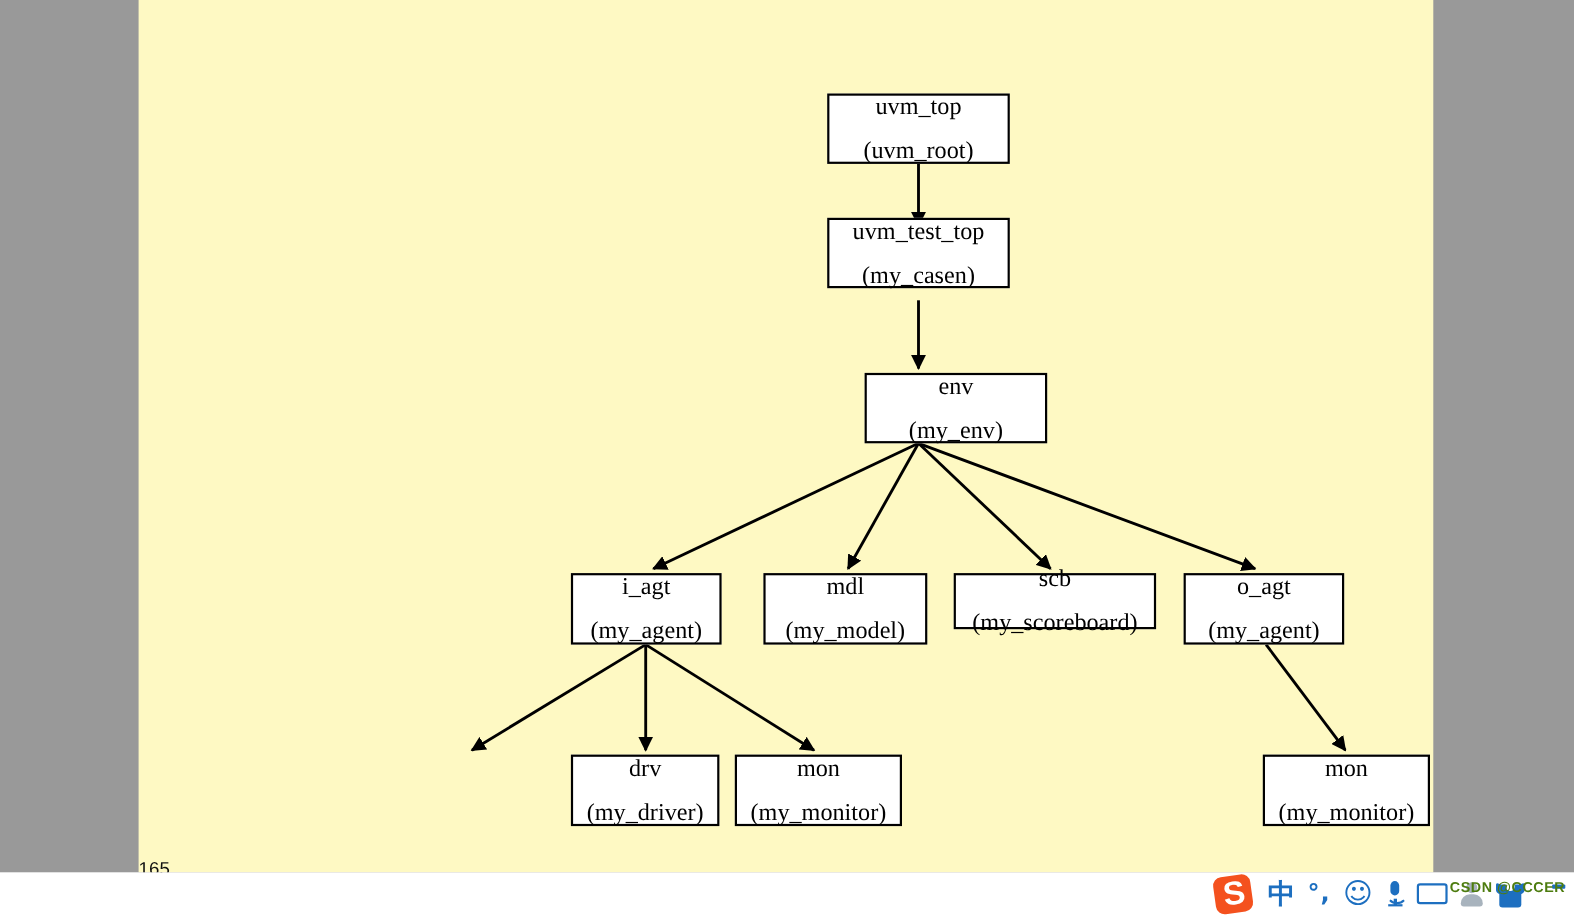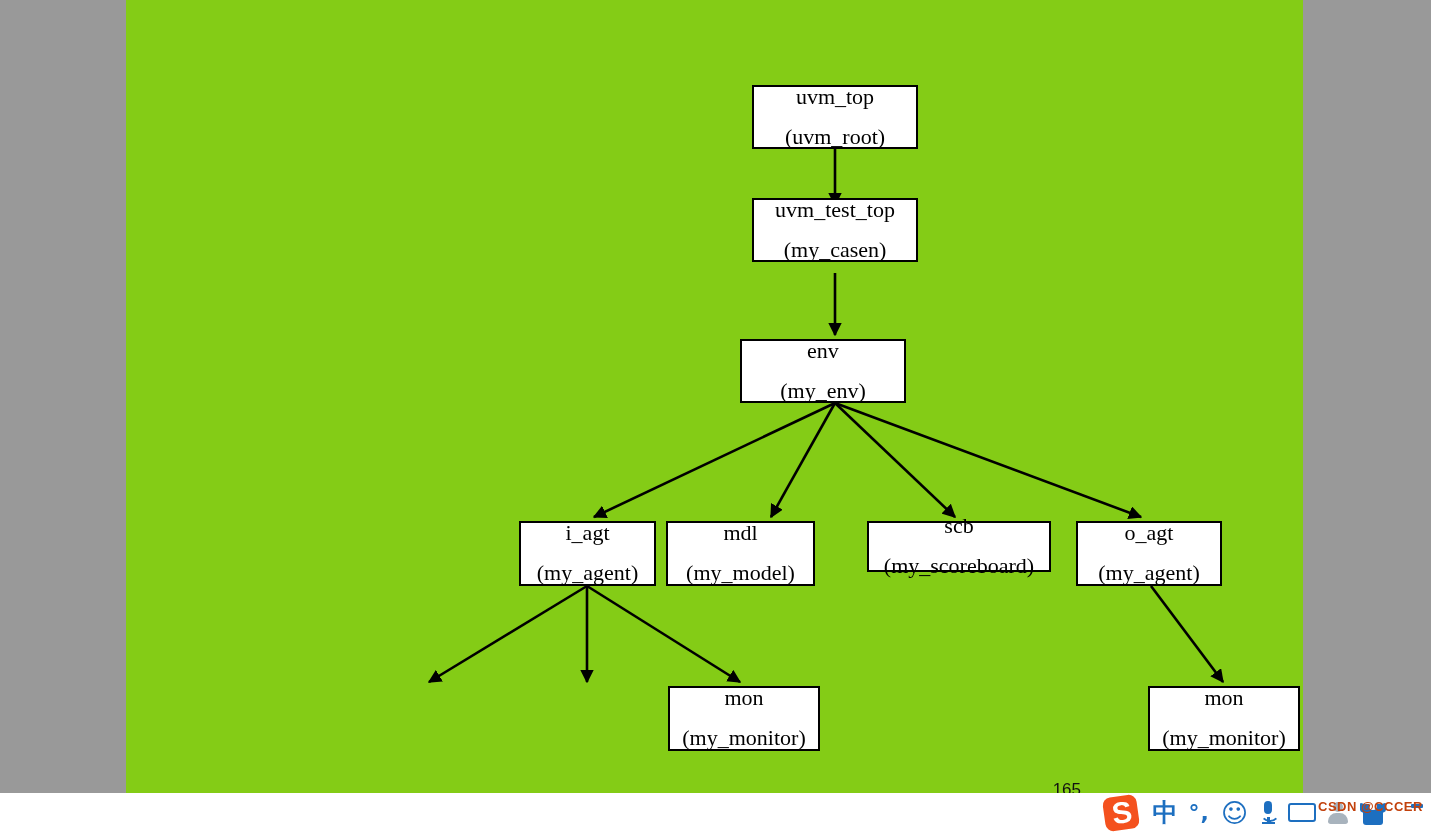--- a/index.html
+++ b/index.html
@@ -22,21 +22,21 @@
     background: #999999;
   }
 
   
   #page-sheet {
     position: absolute;
     left: 126px;
     top: 0px;
     width: 1177px;
     height: 793px;
-    background: #84cc16;
+    background: #fef9c3;
   }
 
   
 
   #diagram-layer {
     position: absolute;
     left: 0; top: 0;
     width: 1177px;
     height: 793px;
   }
@@ -64,21 +64,21 @@
     white-space: nowrap;
   }
   .node .ln1 { display: block; }
   .node .ln2 { display: block; margin-top: 15px; }
 
   #page-number {
     position: absolute;
     left: 0;
     top: 780px;
     width: 955px;
-    text-align: right;
+    text-align: left;
     font-family: "Liberation Sans", "DejaVu Sans", sans-serif;
     font-size: 17px;
     color: #111111;
   }
 
   
   #taskbar {
     position: absolute;
     left: 0;
     top: 793px;
@@ -272,21 +272,21 @@
     box-sizing: border-box;
   }
 
   #watermark {
     position: absolute;
     left: 1318px;
     top: 799px;
     font-family: "Liberation Sans", "DejaVu Sans", sans-serif;
     font-size: 13px;
     font-weight: bold;
-    color: #c2410c;
+    color: #4d7c0f;
     letter-spacing: 0.5px;
     white-space: nowrap;
     pointer-events: none;
   }
 </style>
 </head>
 <body>
 
 <div id="viewer">
 
@@ -317,46 +317,50 @@
       <div class="node" style="left: 626px; top: 85px; width: 166px; height: 64px;">
         <span class="ln1">uvm_top</span>
         <span class="ln2">(uvm_root)</span>
       </div>
 
       <div class="node" style="left: 626px; top: 198px; width: 166px; height: 64px;">
         <span class="ln1">uvm_test_top</span>
         <span class="ln2">(my_casen)</span>
       </div>
 
-      <div class="node" style="left: 614px; top: 339px; width: 166px; height: 64px;">
+      <div class="node" style="left: 660px; top: 339px; width: 166px; height: 64px;">
         <span class="ln1">env</span>
         <span class="ln2">(my_env)</span>
       </div>
 
       <div class="node" style="left: 393px; top: 521px; width: 137px; height: 65px;">
         <span class="ln1">i_agt</span>
         <span class="ln2">(my_agent)</span>
       </div>
 
-      <div class="node" style="left: 540px; top: 521px; width: 149px; height: 65px;">
+      <div class="node" style="left: 568px; top: 521px; width: 149px; height: 65px;">
         <span class="ln1">mdl</span>
         <span class="ln2">(my_model)</span>
       </div>
 
       <div class="node" style="left: 741px; top: 521px; width: 184px; height: 51px;">
         <span class="ln1">scb</span>
         <span class="ln2">(my_scoreboard)</span>
       </div>
 
       <div class="node" style="left: 950px; top: 521px; width: 146px; height: 65px;">
         <span class="ln1">o_agt</span>
         <span class="ln2">(my_agent)</span>
       </div>
 
 
+      <div class="node" style="left: 393px; top: 686px; width: 135px; height: 65px;">
+        <span class="ln1">drv</span>
+        <span class="ln2">(my_driver)</span>
+      </div>
 
       <div class="node" style="left: 542px; top: 686px; width: 152px; height: 65px;">
         <span class="ln1">mon</span>
         <span class="ln2">(my_monitor)</span>
       </div>
 
       <div class="node" style="left: 1022px; top: 686px; width: 152px; height: 65px;">
         <span class="ln1">mon</span>
         <span class="ln2">(my_monitor)</span>
       </div>

